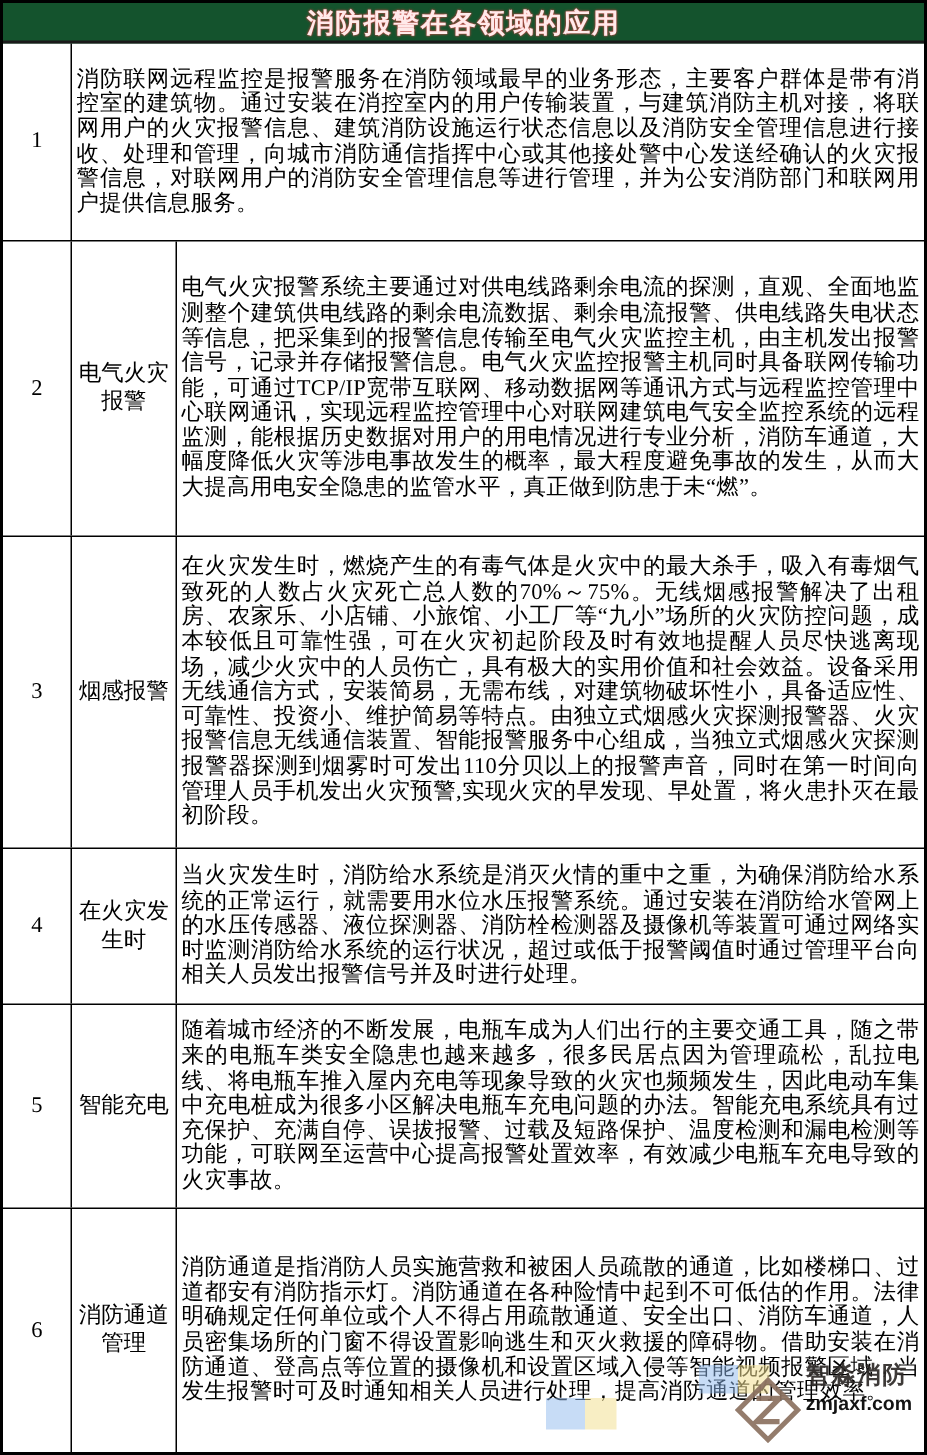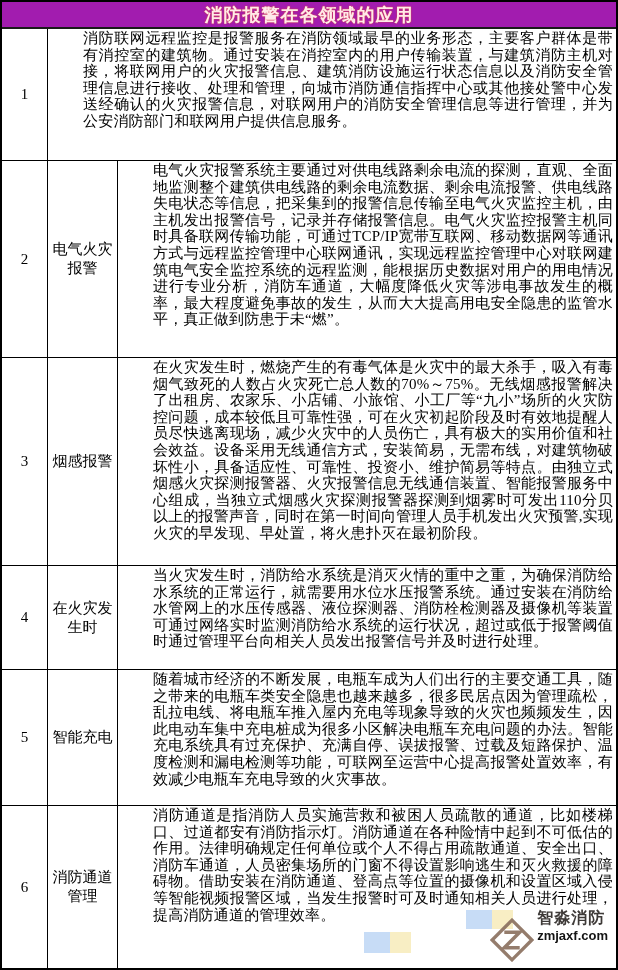--- a/index.html
+++ b/index.html
@@ -9,21 +9,21 @@
     box-sizing:border-box;
     border:2px solid #000;
     font-family:"Liberation Serif", serif;
     color:#000;
     background:#fff;
     overflow:hidden;
     display:flex;flex-direction:column;
   }
   .title-bar{
     height:27px;flex:0 0 27px;
-    background:#a21caf;
+    background:#14532d;
     border-bottom:2px solid #1a1a1a;
     box-sizing:border-box;
     display:flex;align-items:center;justify-content:center;
     font-size:18px;font-weight:bold;
     color:#ffeaea;
     text-shadow:0 0 2px rgba(220,70,70,.85), 0 0 1px rgba(220,70,70,.9);
     letter-spacing:1px;
   }
   .hdr{
     flex:0 0 26px;height:26px;
@@ -44,23 +44,22 @@
   .row:nth-child(3){height:208px;flex:0 0 208px;}
   .row:nth-child(4){height:104px;flex:0 0 104px;}
   .row:nth-child(5){height:136px;flex:0 0 136px;}
   .row .col-no{display:flex;align-items:center;justify-content:center;font-size:15px;}
   .row .col-app{
     display:flex;align-items:center;justify-content:center;
     font-size:15px;text-align:center;line-height:19px;
     padding:0 3px;
   }
   .row .col-content{
-    display:flex;align-items:flex-start;
+    display:flex;align-items:center;
     padding:1px 3px;
-    margin-left:32px;
   }
   .row .col-content p{
     margin:0;
     font-size:15px;line-height:16.6px;
     text-align:justify;
     letter-spacing:.2px;
     word-break:break-all;
   }
   
   .wm{position:absolute;right:8px;bottom:6px;display:flex;align-items:flex-end;opacity:.92;pointer-events:none;}

